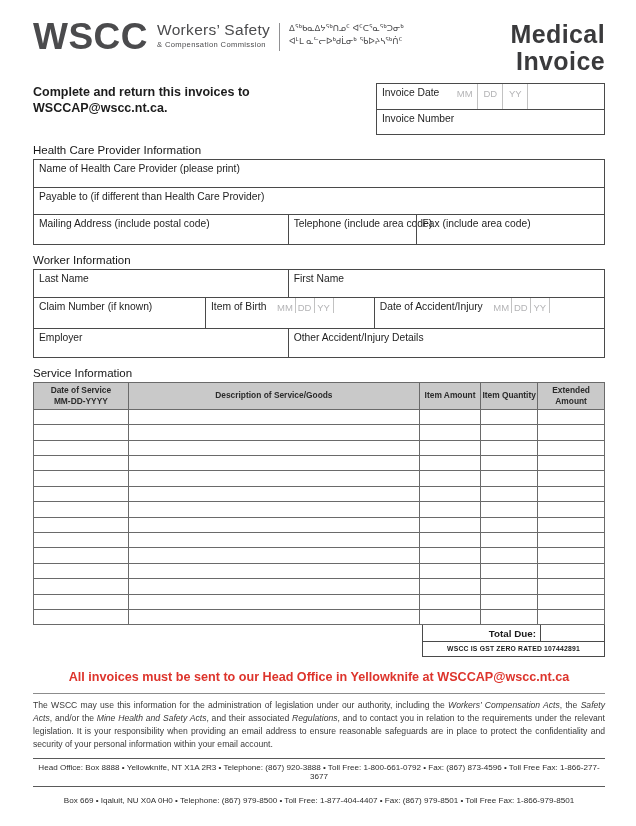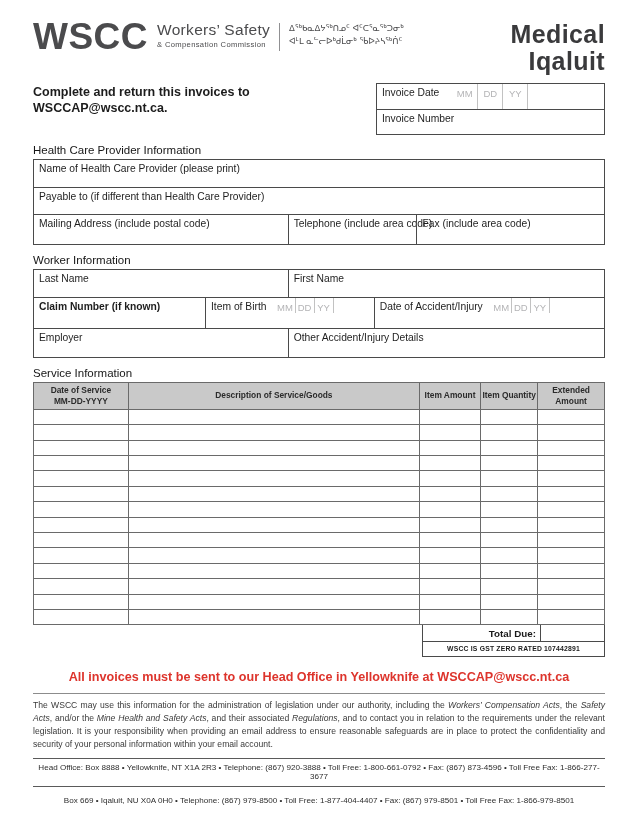--- a/index.html
+++ b/index.html
@@ -38,21 +38,21 @@
   .form-row + .form-row { border-top:1px solid #4a4a4a; }
   .form-cell { display:flex; align-items:flex-start; }
   .form-cell + .form-cell { border-left:1px solid #4a4a4a; }
   .h27 { height:27px; } .h29 { height:29px; } .h30 { height:30px; } .h31 { height:31px; }
   .mini-dates { display:flex; flex:1; margin-left:4px; }
   .mini-dates .date-cell { width:19px; padding-top:4px; }
   
   .w-address { width:44.5%; } .w-phone { width:22.6%; } .w-fax { width:32.9%; }
   
   .w-half-a { width:44.5%; } .w-half-b { width:55.5%; }
-  .w-claim { width:30%;font-weight:bold; } .w-dob { width:29.6%; } .w-doa { width:40.4%; }
+  .w-claim { width:30%; } .w-dob { width:29.6%; } .w-doa { width:40.4%; }
   
   .service-table { width:100%; border-collapse:collapse; border:1.5px solid #4a4a4a; table-layout:fixed; }
   .service-table th {
     background:var(--header-gray); border:1px solid #6a6a6a; font-size:8.4px; font-weight:bold;
     color:#2b2b2b; line-height:1.3; padding:2px 1px; height:26px; vertical-align:middle;
   }
   .service-table td { border:1px solid #6a6a6a; height:15.4px; }
   .col-date { width:16.6%; } .col-desc { width:51%; } .col-amt { width:10.7%; } .col-qty { width:10%; } .col-ext { width:11.7%; }
   .totals-wrap { display:flex; justify-content:flex-end; }
   .total-box { display:flex; width:183px; border:1.5px solid #4a4a4a; border-top:none; height:17px; }
@@ -81,21 +81,21 @@
         <div class="logo-name2">&amp; Compensation Commission</div>
       </div>
       <div class="logo-divider"></div>
       <div class="logo-syllabics">
         <div>ᐃᖅᑲᓇᐃᔭᖅᑎᓄᑦ ᐊᑦᑕᕐᓇᖅᑐᓂᒃ</div>
         <div>ᐊᒻᒪ ᓇᓪᓕᐅᒃᑯᒫᓂᒃ ᖃᐅᔨᓴᖅᑏᑦ</div>
       </div>
     </div>
     <div class="doc-title">
       <div>Medical</div>
-      <div>Iqaluit</div>
+      <div>Invoice</div>
     </div>
   </header>
 
   <div class="intro-row">
     <div class="intro">
       <div>Complete and return this invoices to</div>
       <div>WSCCAP@wscc.nt.ca.</div>
     </div>
     <div class="invoice-box">
       <div class="inv-row inv-date-row">

